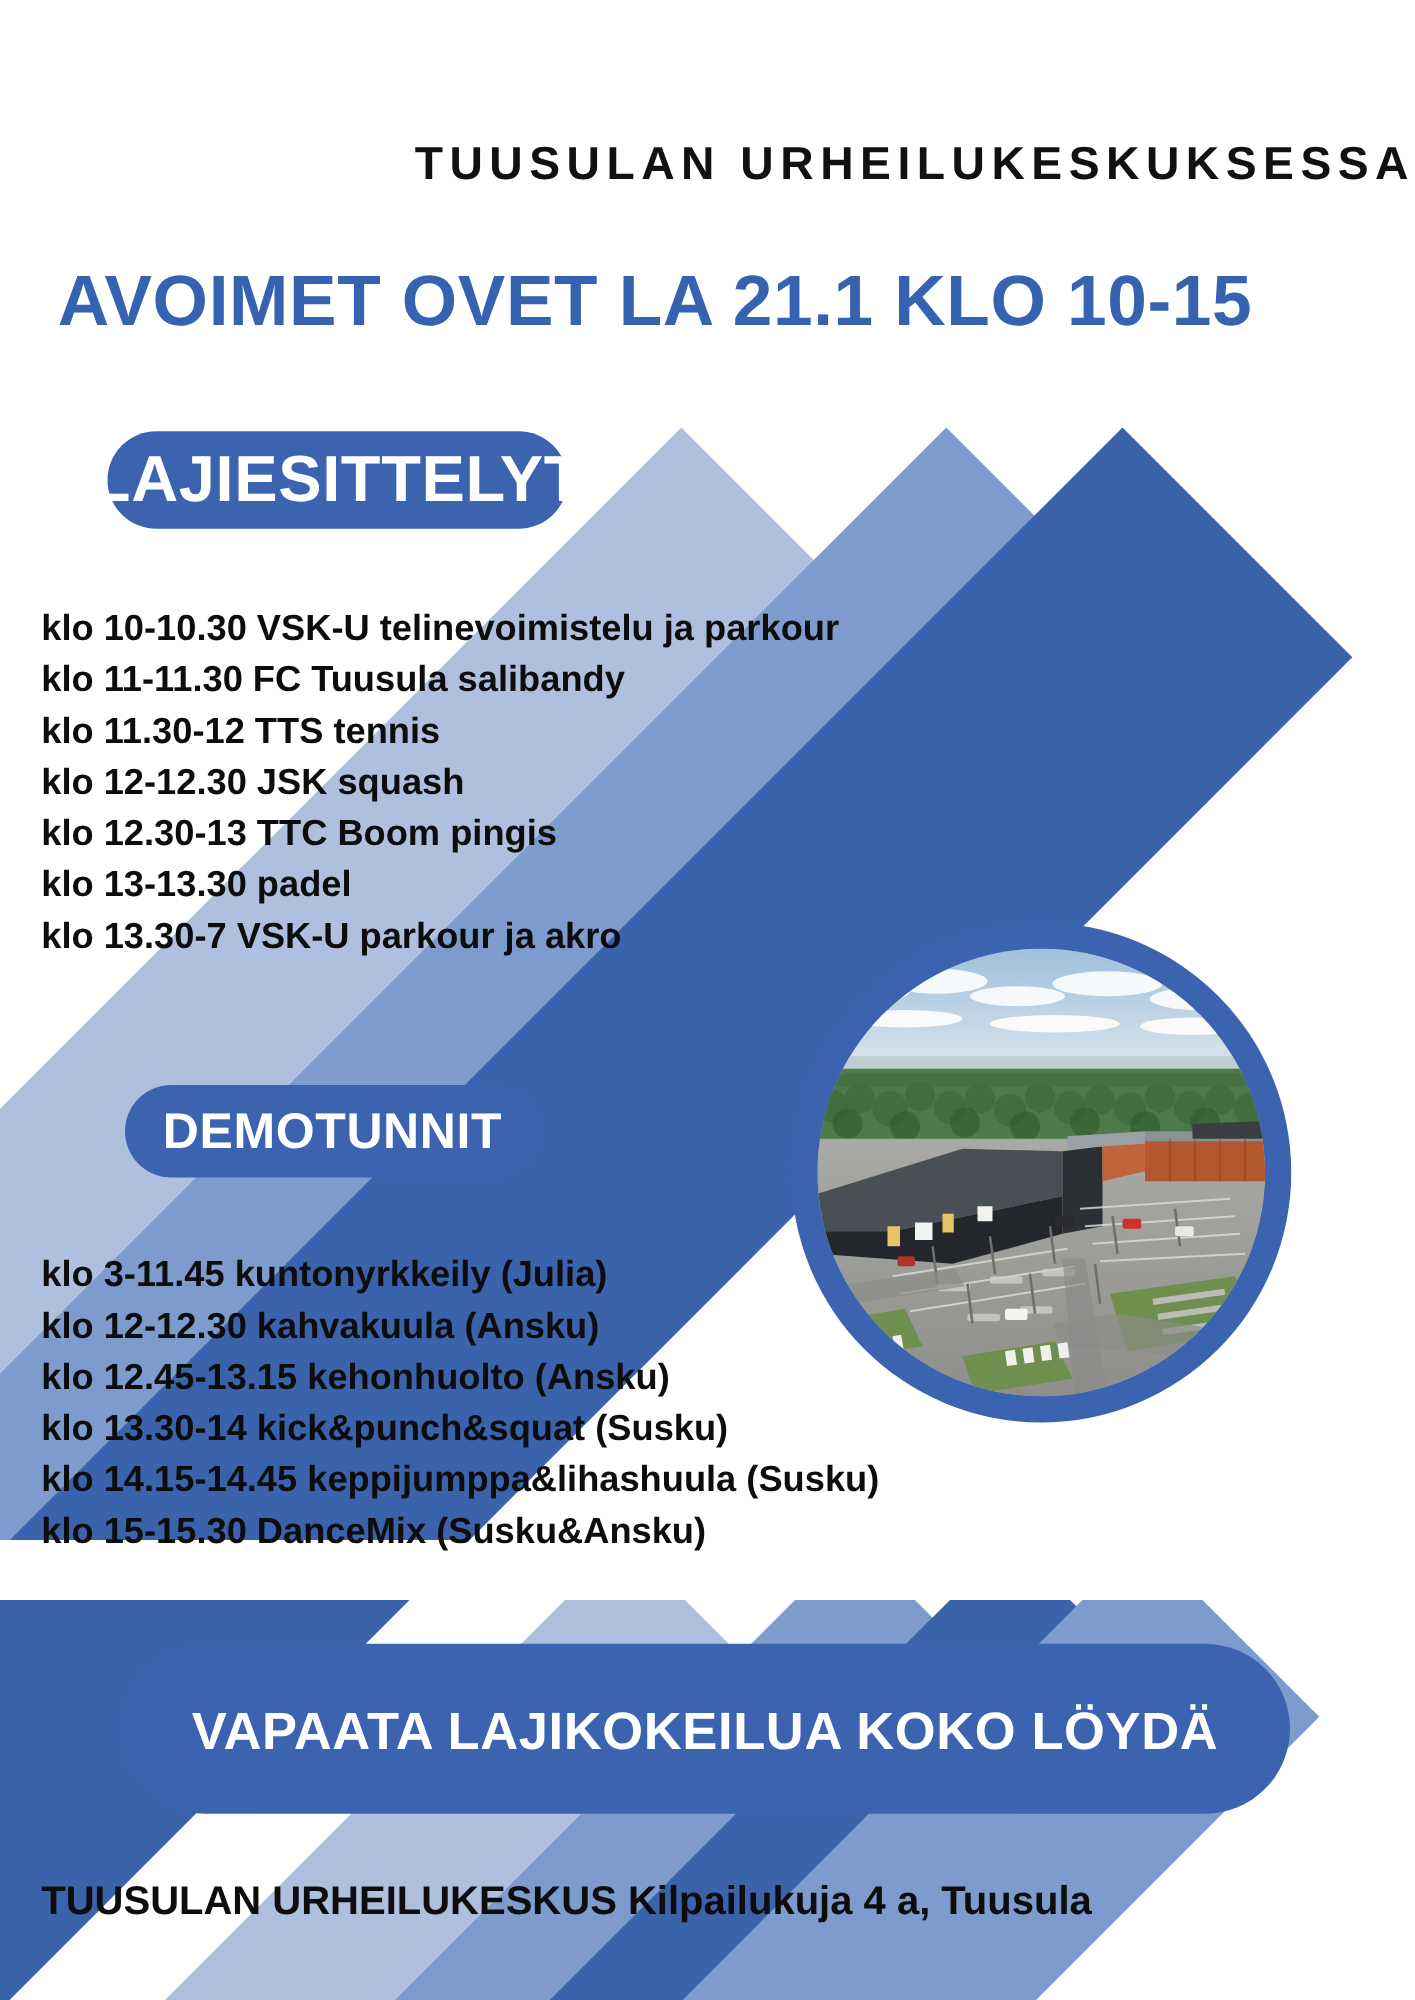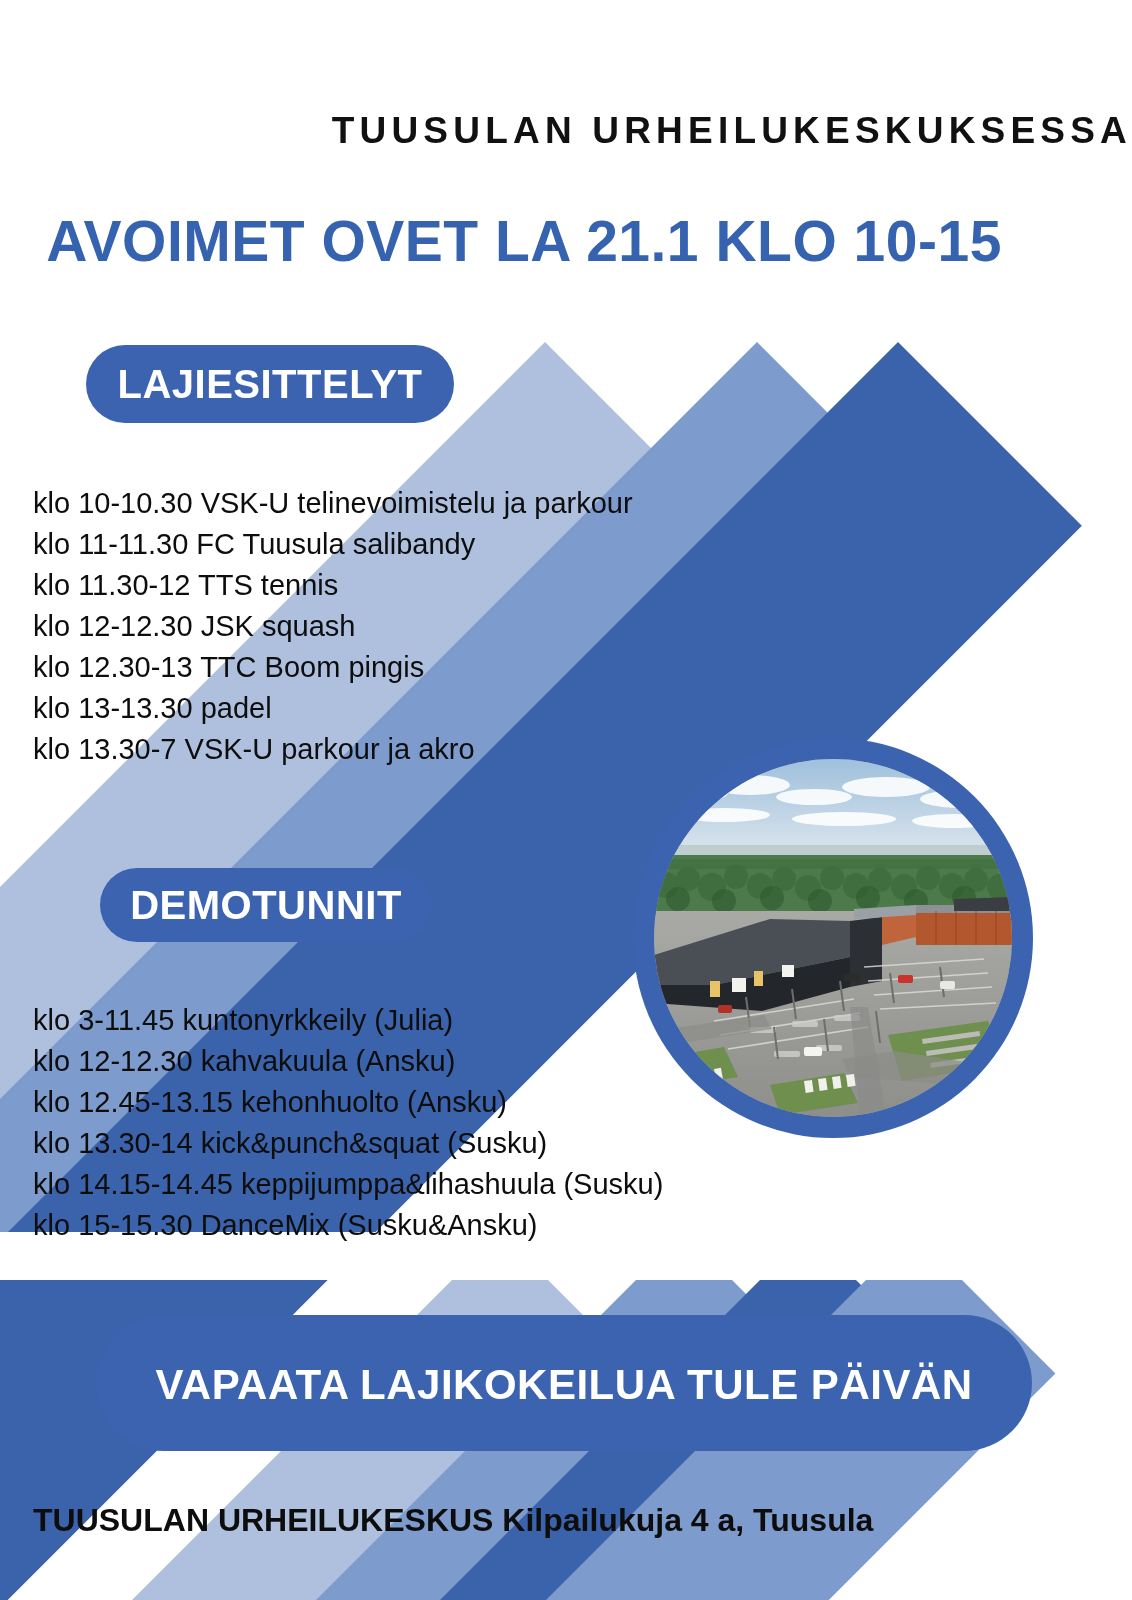--- a/index.html
+++ b/index.html
@@ -120,21 +120,21 @@
     display: flex;
     align-items: center;
     justify-content: center;
     font-weight: 700;
     letter-spacing: 0.5px;
     box-sizing: border-box;
   }
   .pill-lajiesittelyt {
     left: 86px;  top: 345px;
     width: 368px; height: 78px;
-    font-size: 40px;
+    font-size: 52px;
   }
   .pill-demotunnit {
     left: 100px; top: 868px;
     width: 332px; height: 74px;
     font-size: 40px;
   }
   .pill-footer {
     left: 96px; top: 1315px;
     width: 936px; height: 136px;
     flex-direction: column;
@@ -143,21 +143,21 @@
     padding-top: 4px;
   }
   .pill-footer .fline { white-space: nowrap; }
 
   
   .sched {
     position: absolute;
     left: 33px;
     color: #0d0d0d;
     font-size: 29px;
-    font-weight: 400;
+    font-weight: 700;
     line-height: 41px;
     font-family: "Liberation Sans", sans-serif;
   }
   .sched-laji { top: 483px; }
   .sched-demo { top: 1000px; }
   .sched .row { white-space: nowrap; }
 
   
   .photo-ring {
     position: absolute;
@@ -385,18 +385,18 @@
           <rect x="150" y="322" width="8" height="12" transform="rotate(-8 150 322)"></rect>
           <rect x="164" y="320" width="8" height="12" transform="rotate(-8 164 320)"></rect>
           <rect x="178" y="318" width="8" height="12" transform="rotate(-8 178 318)"></rect>
           <rect x="192" y="316" width="8" height="12" transform="rotate(-8 192 316)"></rect>
         </g>
       </svg>
     </div>
   </div>
 
   <div class="pill pill-footer">
-    <span class="fline">VAPAATA  LAJIKOKEILUA TULE PÄIVÄN</span>
+    <span class="fline">VAPAATA  LAJIKOKEILUA KOKO LÖYDÄ</span>
   </div>
 
   <div class="address">TUUSULAN URHEILUKESKUS Kilpailukuja 4 a, Tuusula</div>
 
 </div>
 
 </body></html>

